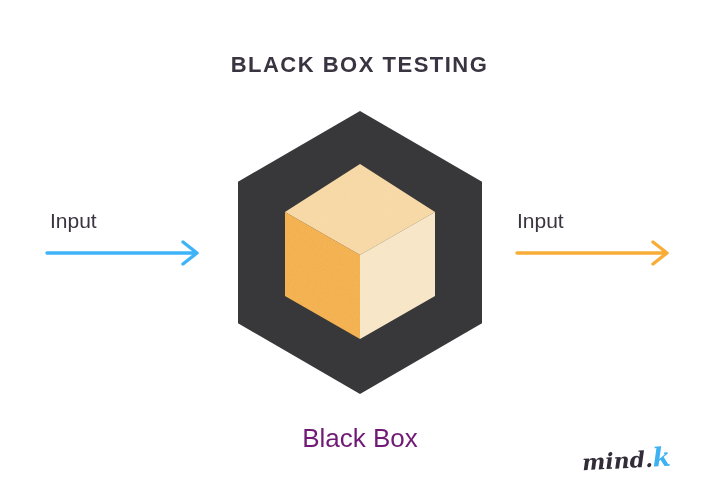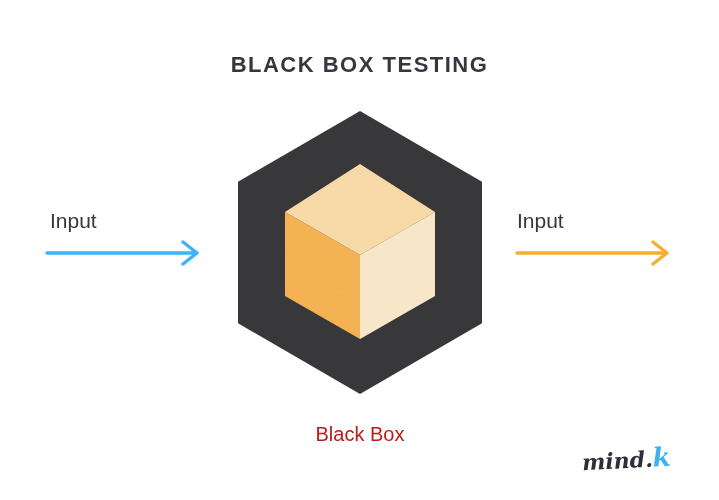--- a/index.html
+++ b/index.html
@@ -49,23 +49,23 @@
     top: 111px;
     width: 246px;
     height: 284px;
   }
   .box-label {
     position: absolute;
     top: 423px;
     left: 260px;
     width: 200px;
     text-align: center;
-    font-size: 20px;
+    font-size: 26px;
     font-weight: 500;
-    color: #b91c1c;
+    color: #701a75;
   }
   .logo {
     position: absolute;
     top: 444px;
     right: 21px;
     font-family: "DejaVu Serif", serif;
     font-style: italic;
     font-weight: bold;
     font-size: 22px;
     transform: rotate(-3deg);

